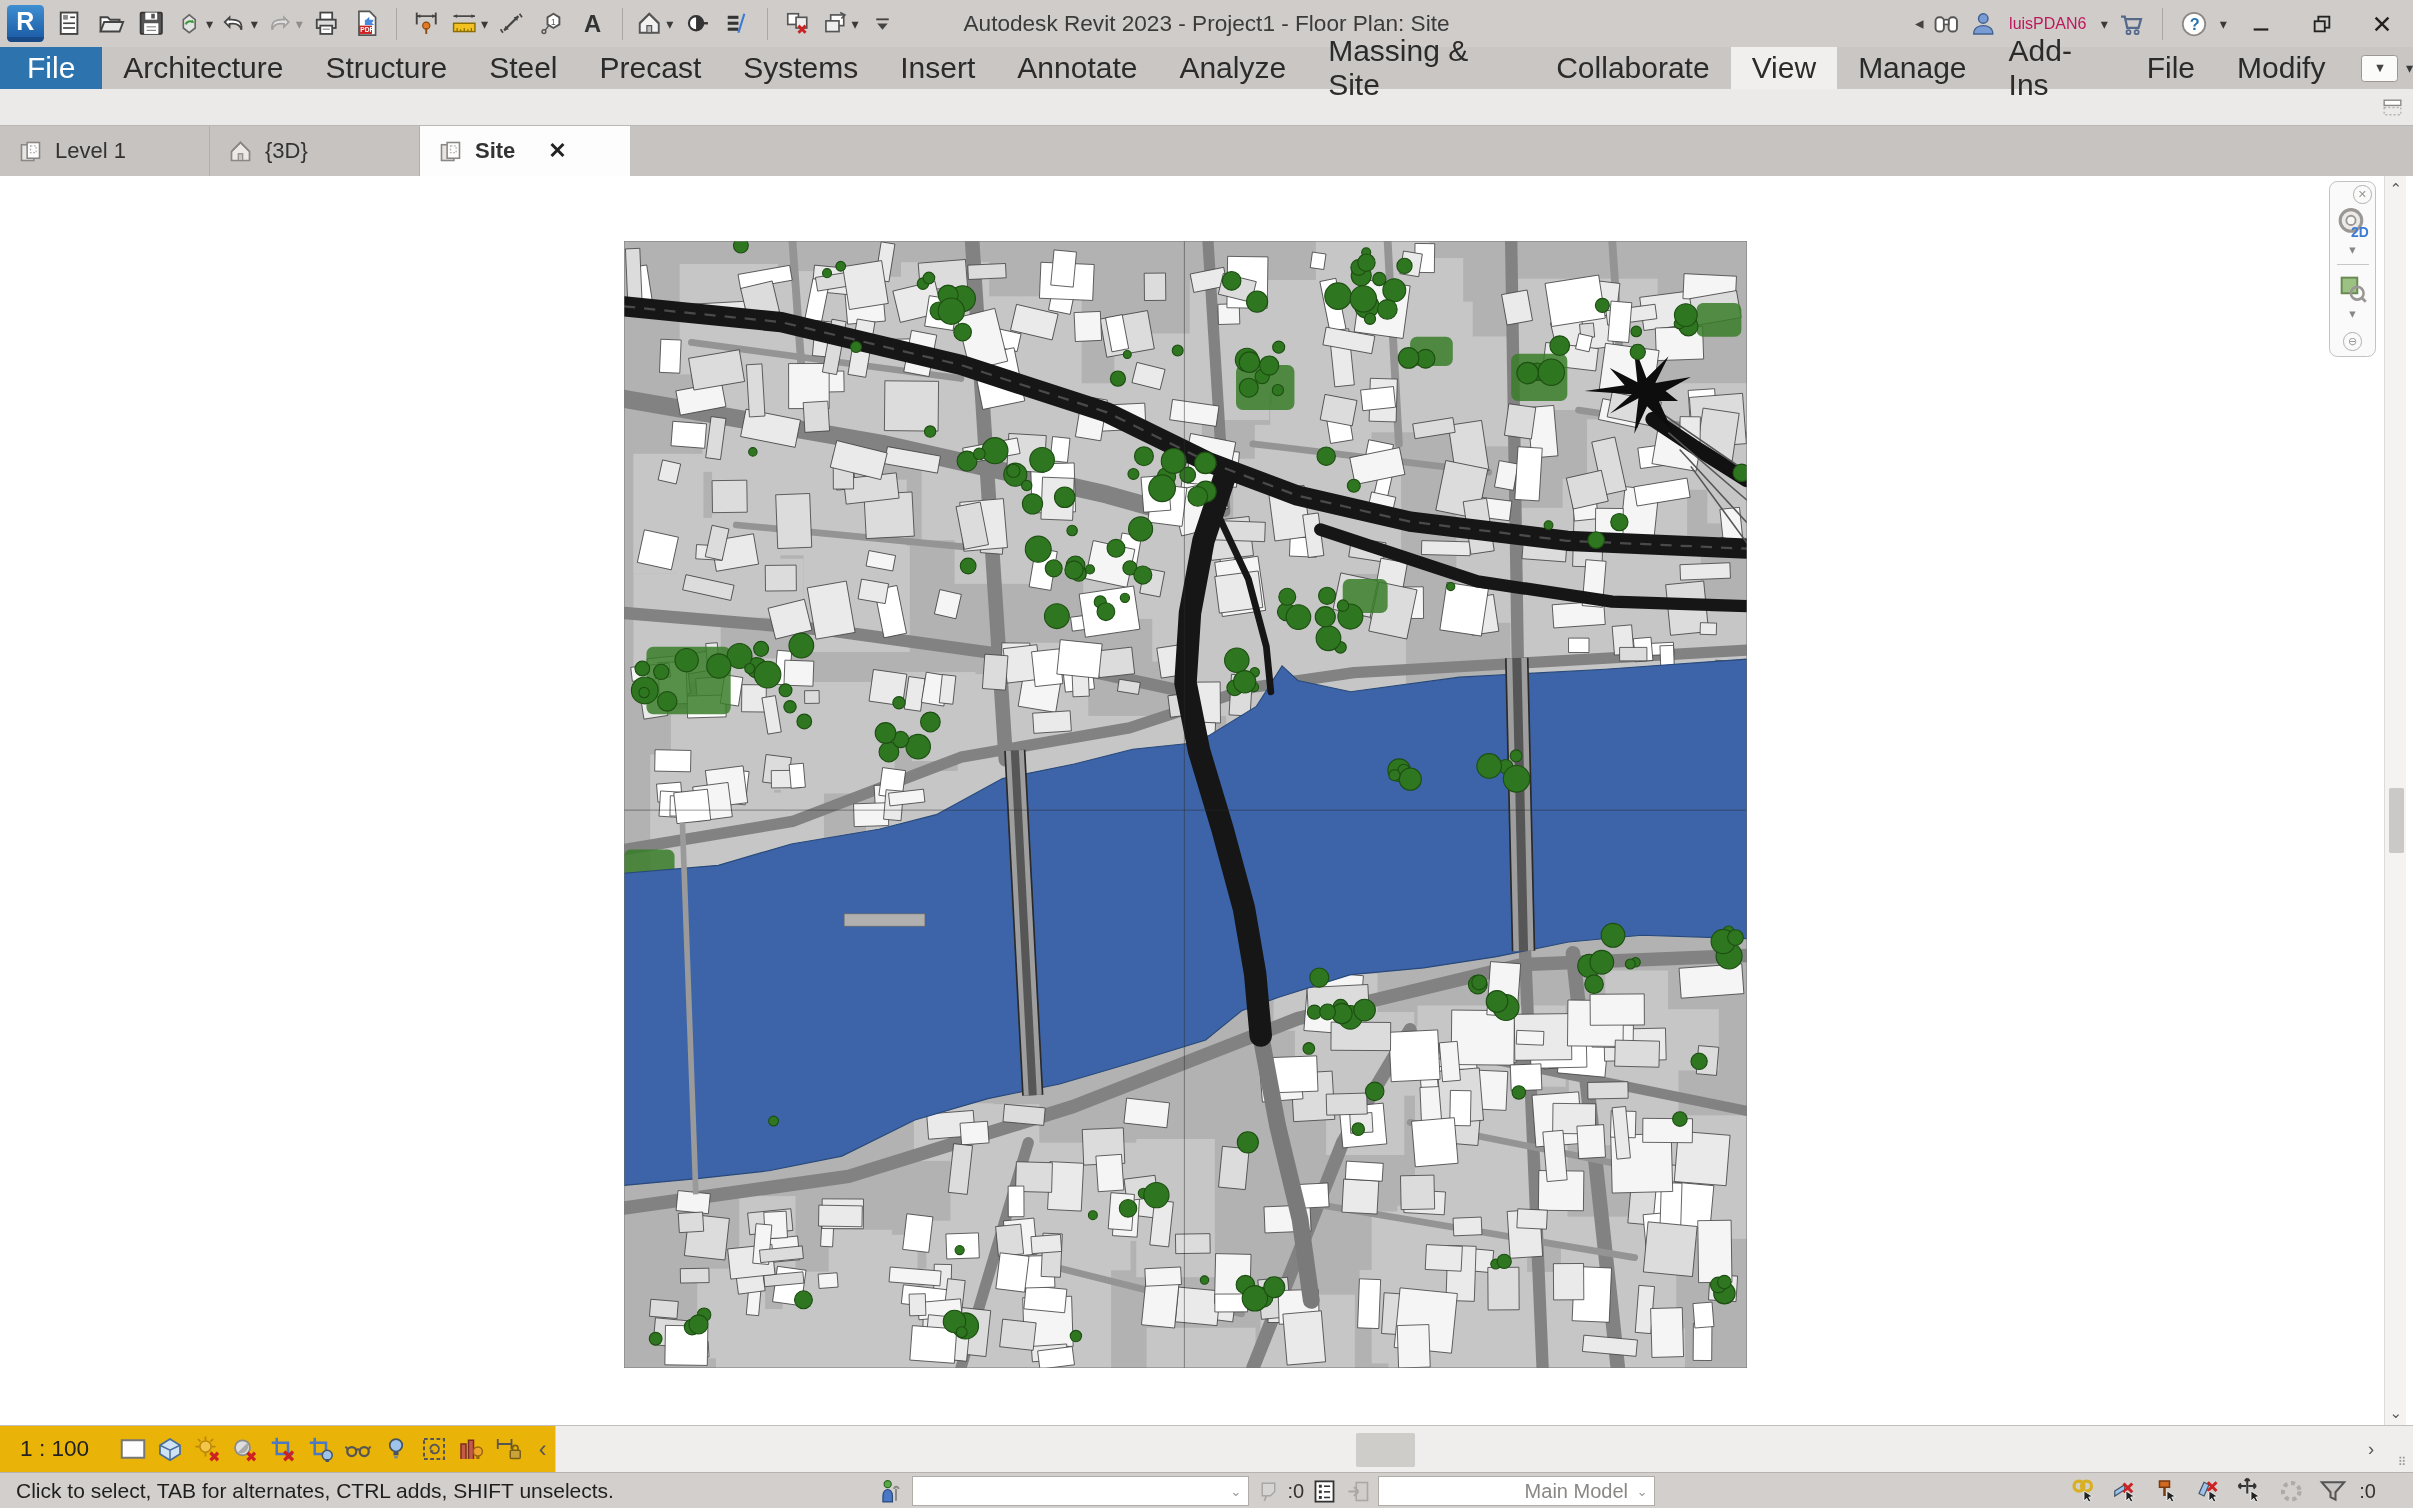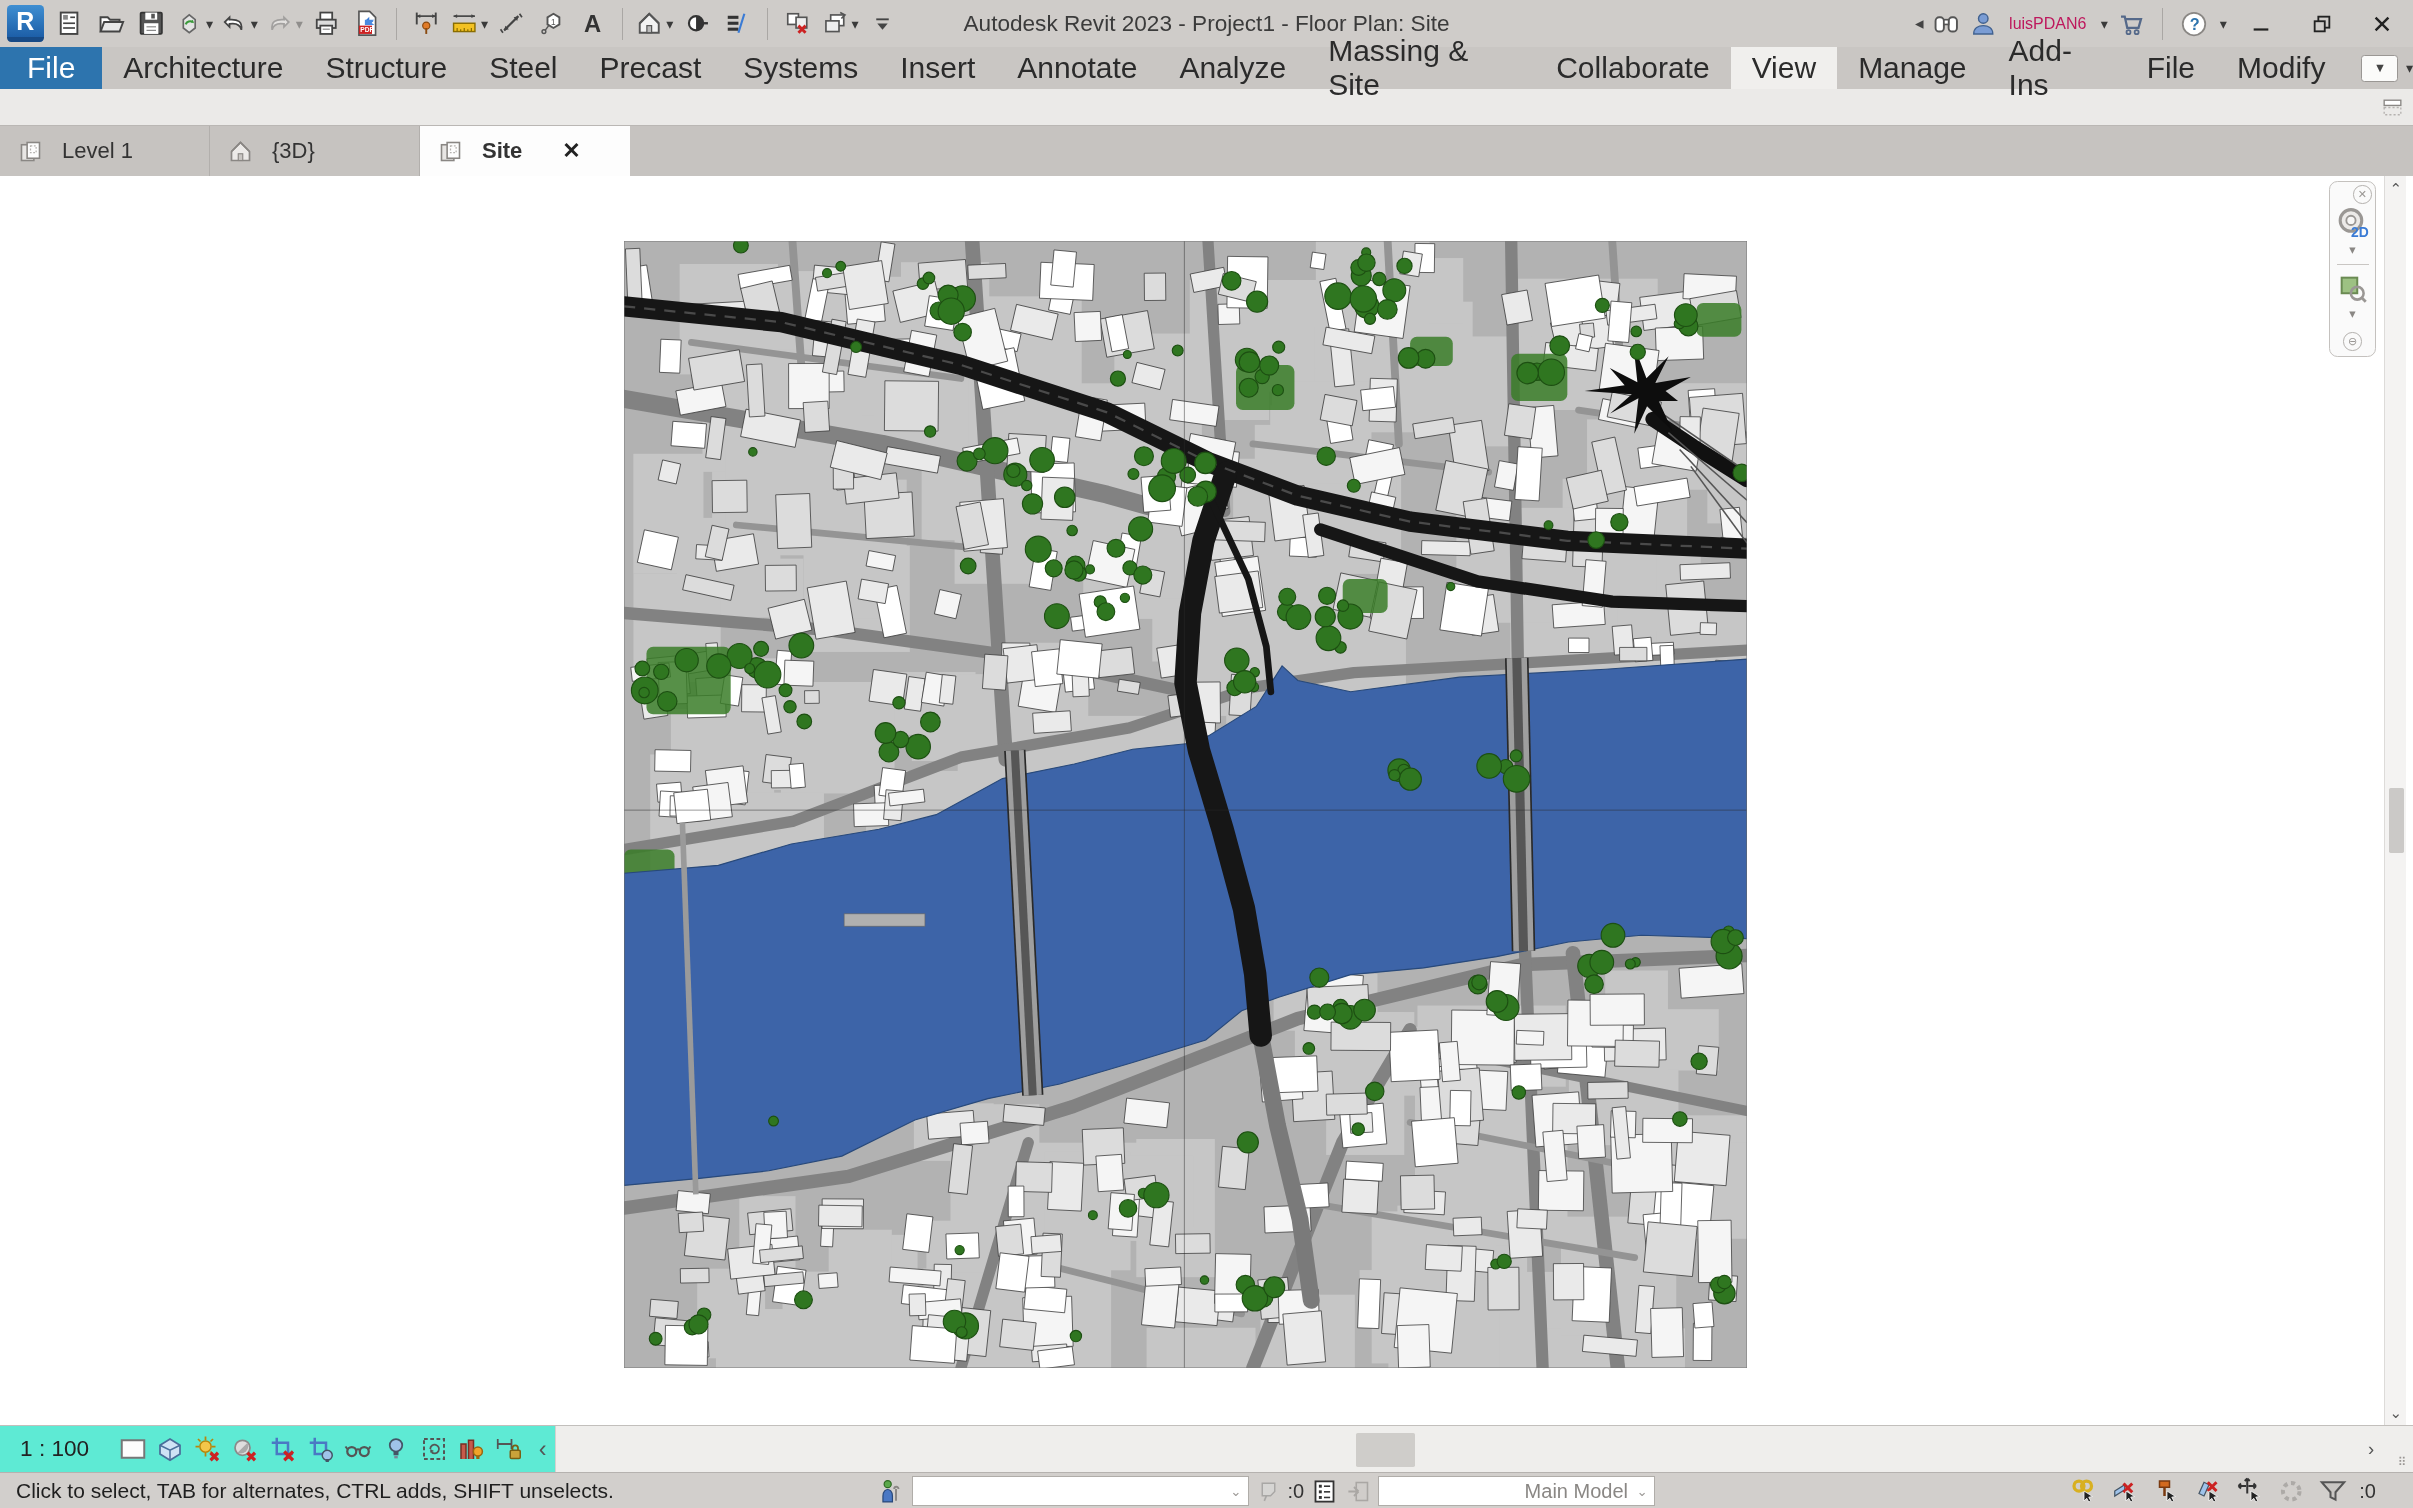--- a/index.html
+++ b/index.html
@@ -27,42 +27,42 @@
   .rtab{display:flex;align-items:center;padding:0 21px;font-size:30px;color:#2b2b2b;cursor:default;}
   .rtab.file{background:#2d74ae;color:#fff;padding:0 27px;}
   .rtab.active{background:#f0efed;}
   .ribbon-expander{display:flex;align-items:center;gap:5px;margin-left:15px;}
   .exp-box{width:37px;height:27px;background:#fbfbfa;border:0.8px solid #9a9794;border-radius:3.4px;
     display:flex;align-items:center;justify-content:center;font-size:12.6px;color:#444;}
   .ribbon-strip{height:37px;background:#ebeae8;border-bottom:0.8px solid #bab7b4;display:flex;align-items:center;justify-content:flex-end;padding-right:8.4px;}
 
   
   .viewtabs{height:50px;background:#c6c3c0;display:flex;align-items:stretch;}
-  .vtab{display:flex;align-items:center;gap:18px;padding:0 17px;min-width:210px;font-size:22px;color:#333;
+  .vtab{display:flex;align-items:center;gap:11px;padding:0 17px;min-width:210px;font-size:22px;color:#333;
     border-right:0.8px solid #b2afac;}
   .vtab.active{background:#fdfdfd;font-weight:bold;border-right:none;}
   .vtab .close{margin-left:22px;font-weight:bold;font-size:22px;color:#222;}
 
   
   .canvas{position:relative;height:1249px;background:#ffffff;overflow:hidden;}
   #site-map{position:absolute;left:624px;top:65px;width:1123px;height:1127px;}
   .navbar{position:absolute;right:37px;top:5px;width:47px;height:176px;background:rgba(250,250,250,.92);
     border:0.8px solid #c4c1be;border-radius:8.4px;display:flex;flex-direction:column;align-items:center;padding:3.4px 0;}
   .navbar .small-caret{font-size:12.6px;color:#8a8784;}
   .navbar .circle{width:18.4px;height:18.4px;border-radius:50%;border:0.8px solid #b5b2af;color:#9a9794;font-size:11px;
     display:flex;align-items:center;justify-content:center;}
   .navbar .div{width:32px;height:0.8px;background:#c9c6c3;margin:6.7px 0;}
   .vscroll{position:absolute;top:0;bottom:0;right:6.7px;width:22px;background:#f4f3f2;border-left:0.8px solid #dddbd9;
     display:flex;flex-direction:column;align-items:center;}
   .vscroll .arr{height:25px;display:flex;align-items:center;justify-content:center;color:#555;font-size:15px;}
   .vscroll .thumb{position:absolute;top:49%;width:15px;height:65px;background:#cbc9c7;border-radius:1.7px;left:3.4px;}
 
   
   .bottomrow{height:47px;display:flex;align-items:stretch;background:#efeeec;border-top:0.8px solid #c2bfbc;}
-  .vcb{width:556px;background:#5eead4;display:flex;align-items:center;gap:5px;padding:0 8.4px;border-right:0.8px solid #d4d1ce;}
+  .vcb{width:556px;background:#eab308;display:flex;align-items:center;gap:5px;padding:0 8.4px;border-right:0.8px solid #d4d1ce;}
   .vcb .scale{font-size:22.6px;color:#222;margin:0 22px 0 11.7px;white-space:nowrap;}
   .vcb .vbtn{width:35px;height:37px;display:flex;align-items:center;justify-content:center;}
   .htrack{flex:1;position:relative;background:#efeeec;}
   .hthumb{position:absolute;left:800px;top:6.7px;width:59px;height:34px;background:#cfcdca;border-radius:1.7px;}
   .harr{position:absolute;right:39px;top:0;height:100%;display:flex;align-items:center;color:#555;font-size:18.4px;}
   .grip{position:absolute;right:5px;bottom:3.4px;color:#9a9794;font-size:11.7px;letter-spacing:1.7px;}
 
   .statusbar{height:37px;background:#d2cfcc;border-top:0.8px solid #b5b2af;position:relative;display:flex;align-items:center;}
   .prompt{font-size:21px;color:#1f1f1f;padding-left:16px;white-space:nowrap;}
   .sb-mid{position:absolute;left:877px;display:flex;align-items:center;gap:6.7px;}

